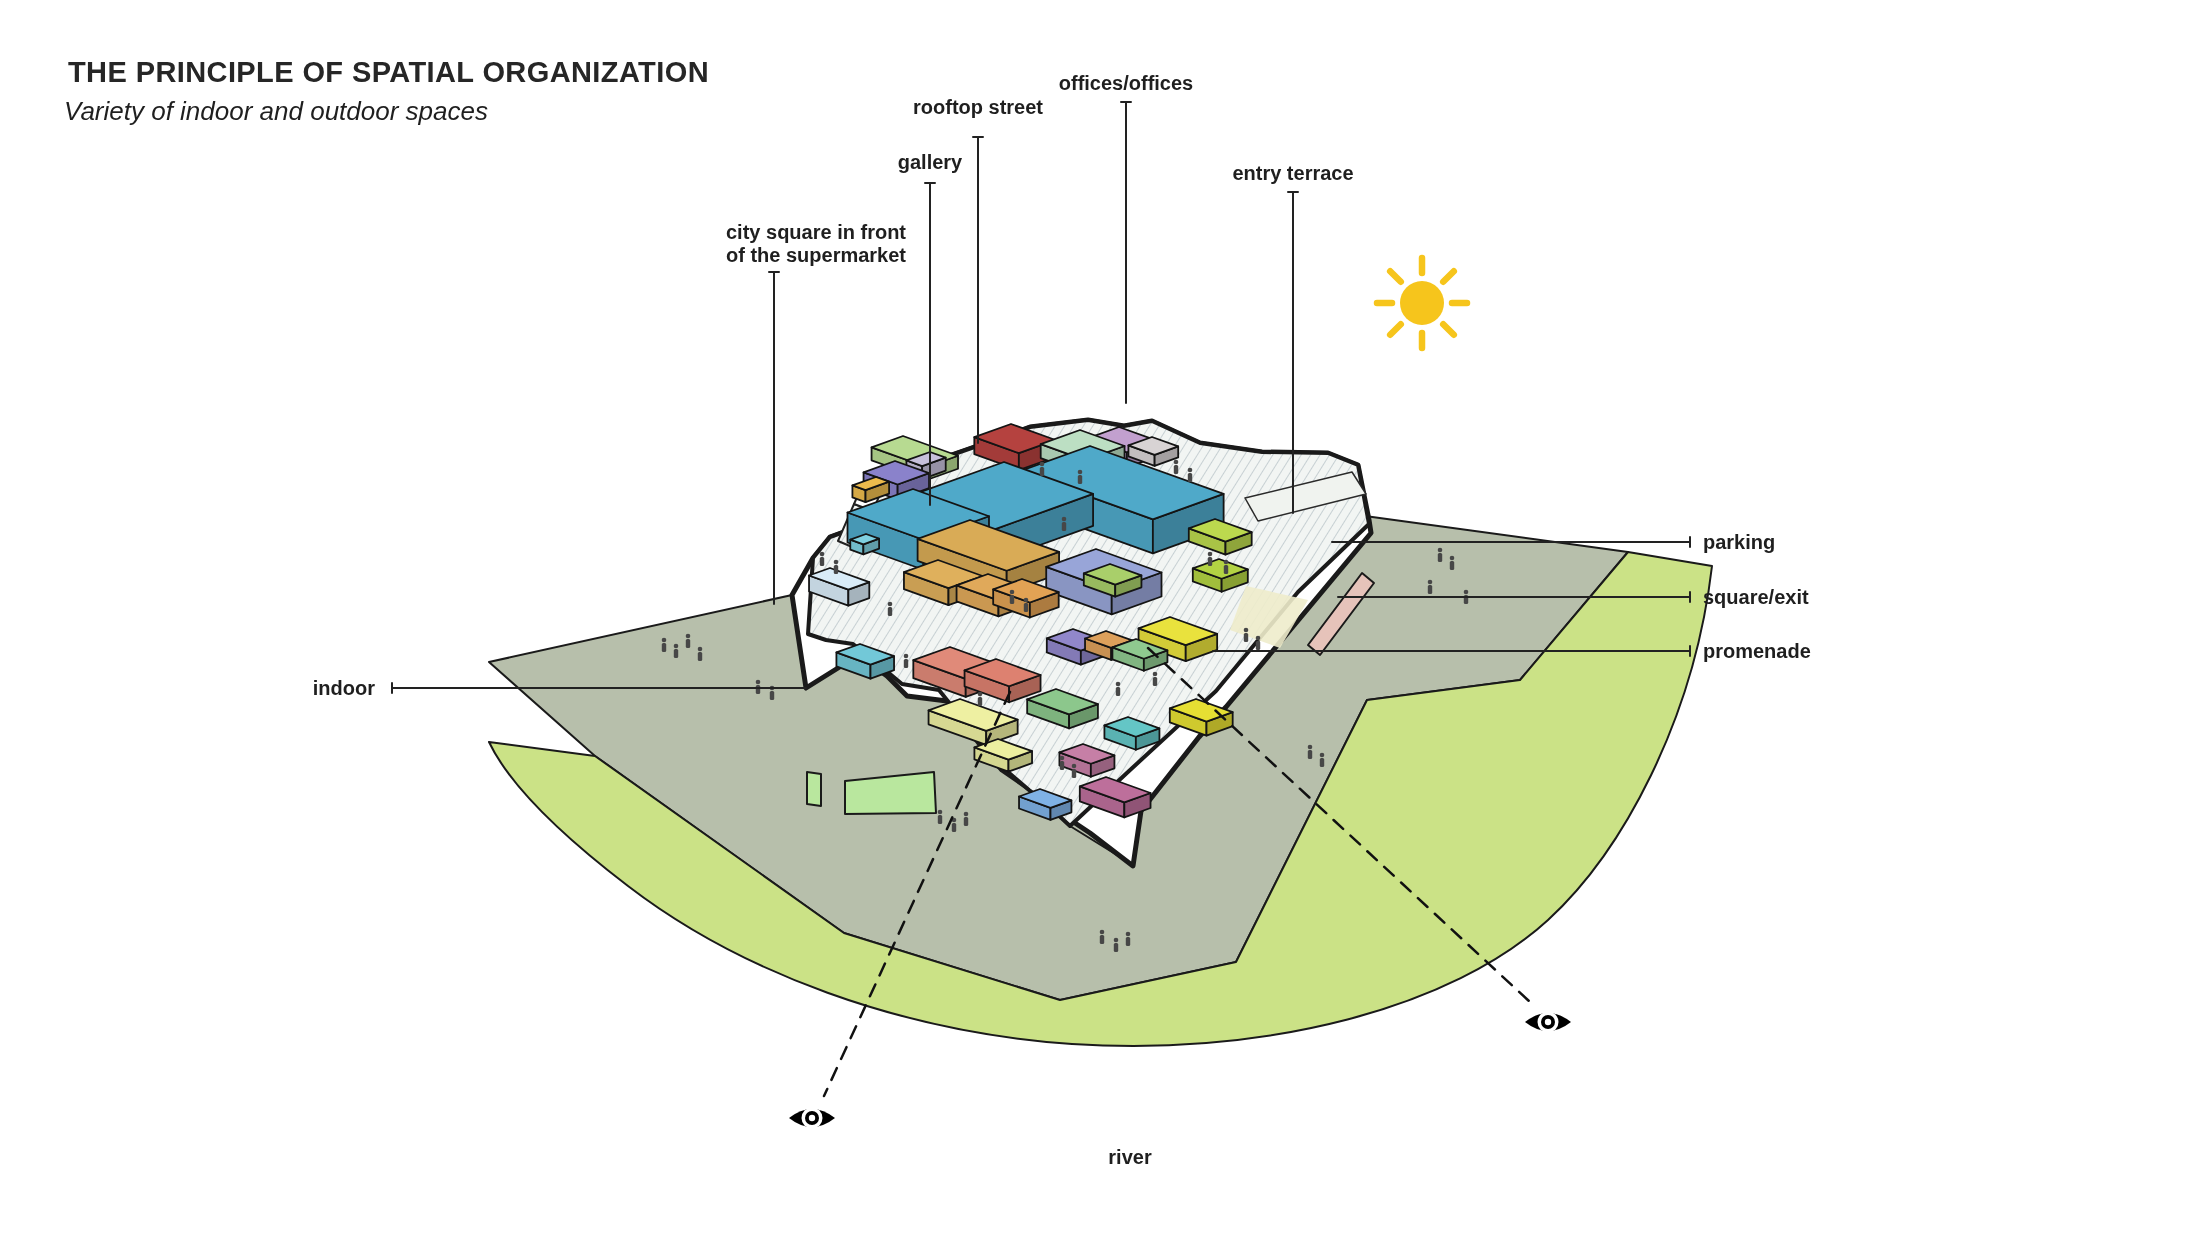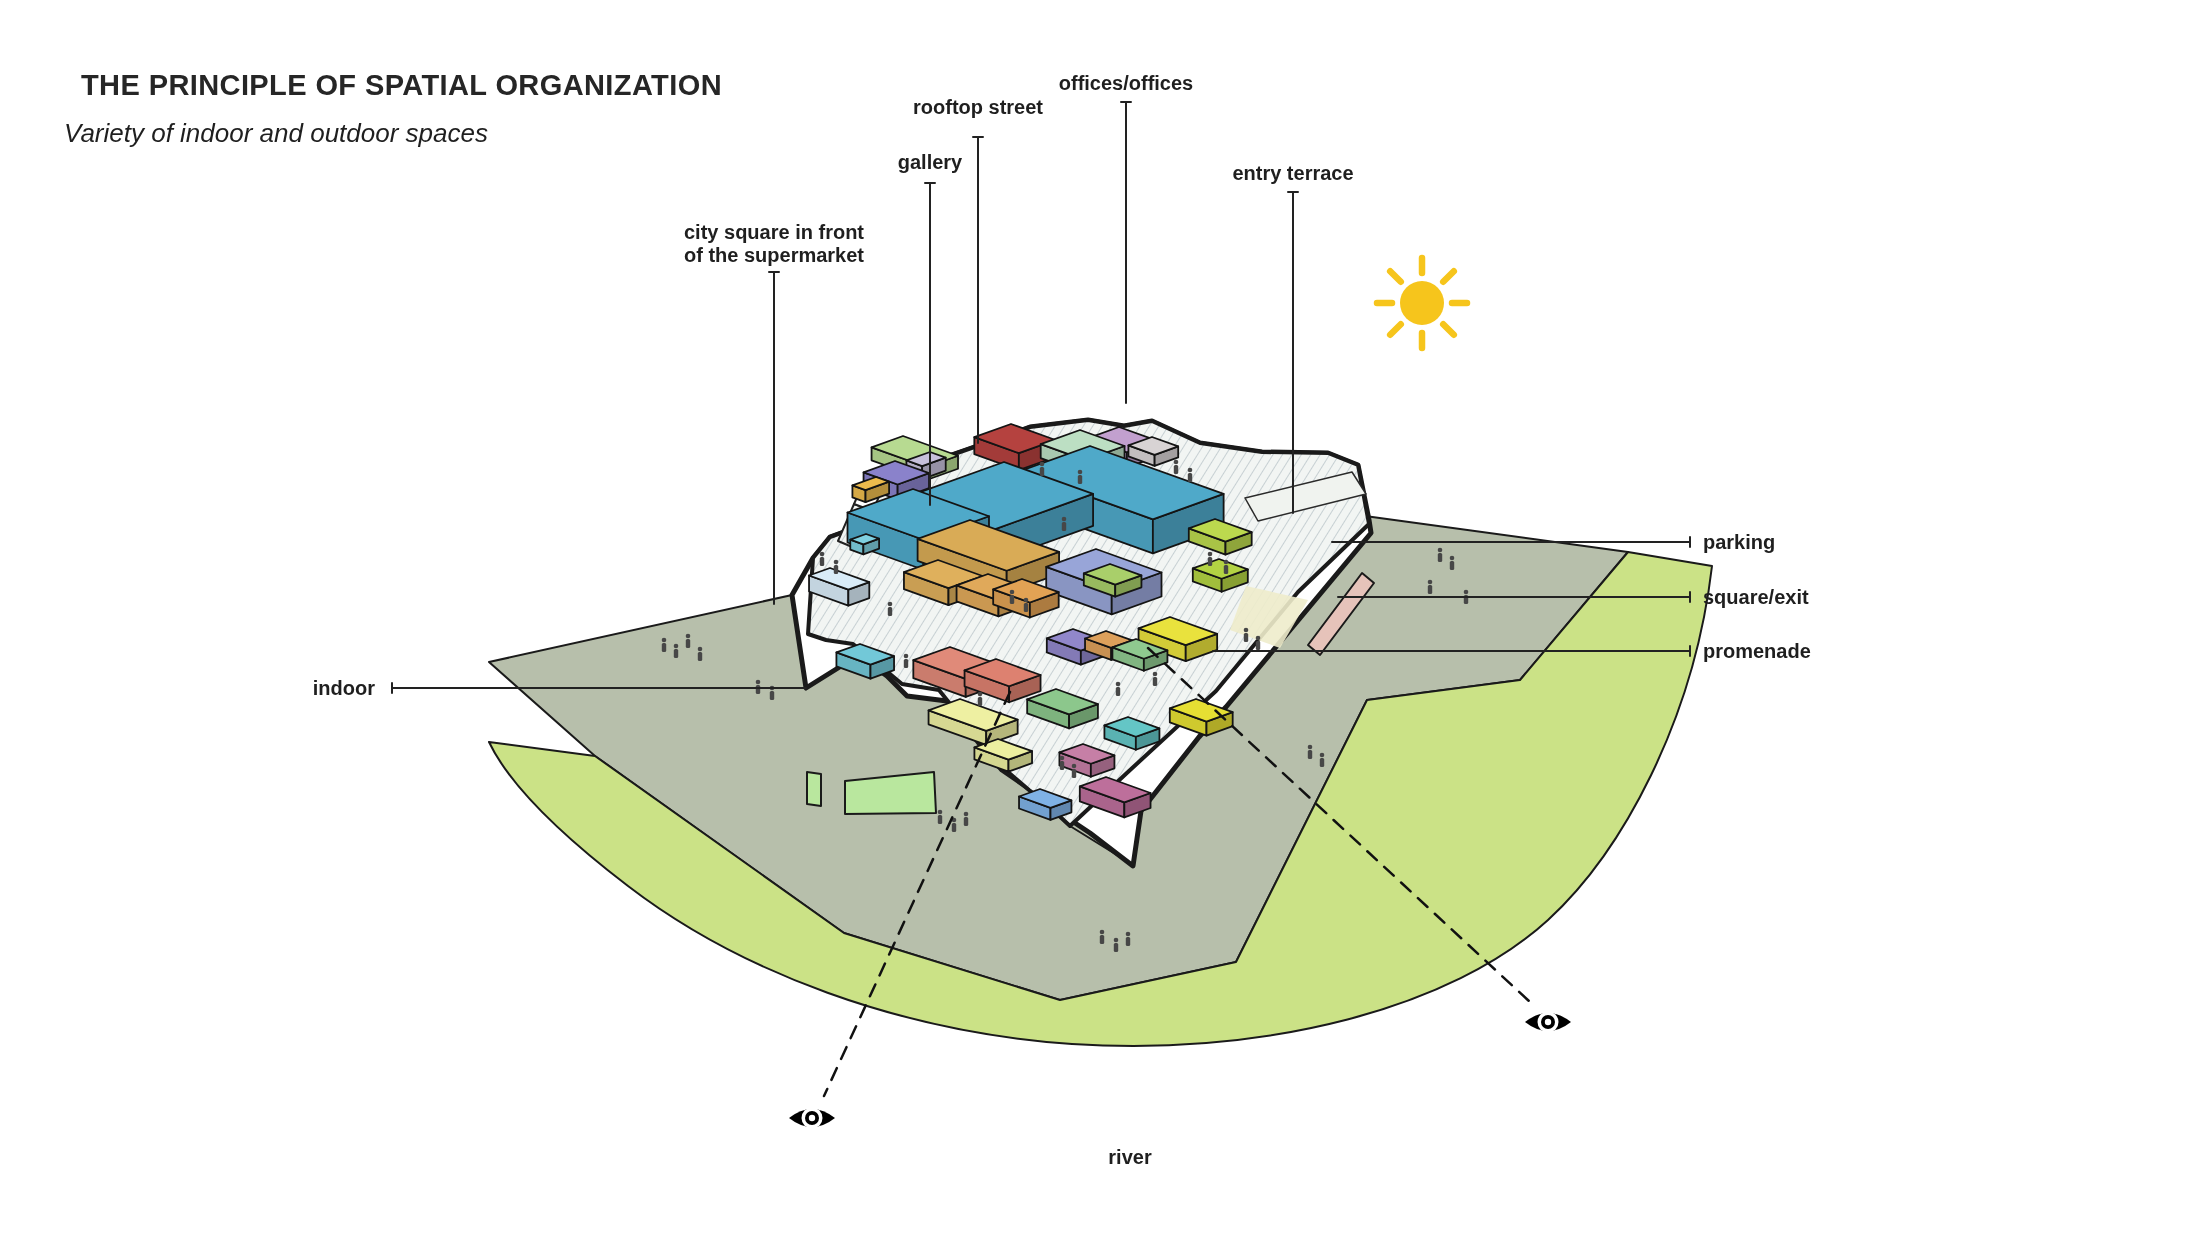--- a/index.html
+++ b/index.html
@@ -2,21 +2,21 @@
 <html><head>
 <meta charset="utf-8">
 <style>
   html,body{margin:0;padding:0;background:#ffffff;}
   .canvas{
     position:relative;width:2191px;height:1233px;background:#ffffff;overflow:hidden;
     font-family:"Liberation Sans",sans-serif;color:#1f1f1f;
   }
   svg.scene{position:absolute;left:0;top:0;}
   .title-block{position:absolute;left:64px;top:52px;line-height:1.15;}
-  .title-block h1{margin:17px;font-size:29px;font-weight:bold;letter-spacing:.4px;color:#262626;}
+  .title-block h1{margin:4px;font-size:29px;font-weight:bold;letter-spacing:.4px;color:#262626;}
   .title-block h2{margin:8px 0 0 0;font-size:26px;font-weight:normal;color:#1f1f1f;font-style:italic;}
   .lbl{position:absolute;font-size:20px;font-weight:bold;white-space:nowrap;color:#1f1f1f;}
   .lbl.center{transform:translateX(-50%);}
   .lbl.right{transform:translateX(-100%);}
   .lbl .line{display:block;text-align:center;line-height:23px;}
 </style>
 </head>
 <body>
 
 <div class="canvas">
@@ -420,21 +420,21 @@
 
   <div class="title-block">
     <h1>THE PRINCIPLE OF SPATIAL ORGANIZATION</h1>
     <h2>Variety of indoor and outdoor spaces</h2>
   </div>
 
   <div class="lbl center" style="left:1126px;top:72px">offices/offices</div>
   <div class="lbl center" style="left:978px;top:96px">rooftop street</div>
   <div class="lbl center" style="left:930px;top:151px">gallery</div>
   <div class="lbl center" style="left:1293px;top:162px">entry terrace</div>
-  <div class="lbl center" style="left:774px;top:221px">
+  <div class="lbl center" style="left:816px;top:221px">
     <span class="line">city square in front</span>
     <span class="line">of the supermarket</span>
   </div>
   <div class="lbl right" style="left:375px;top:677px">indoor</div>
   <div class="lbl" style="left:1703px;top:531px">parking</div>
   <div class="lbl" style="left:1703px;top:586px">square/exit</div>
   <div class="lbl" style="left:1703px;top:640px">promenade</div>
   <div class="lbl center" style="left:1130px;top:1146px">river</div>
 </div>
 

